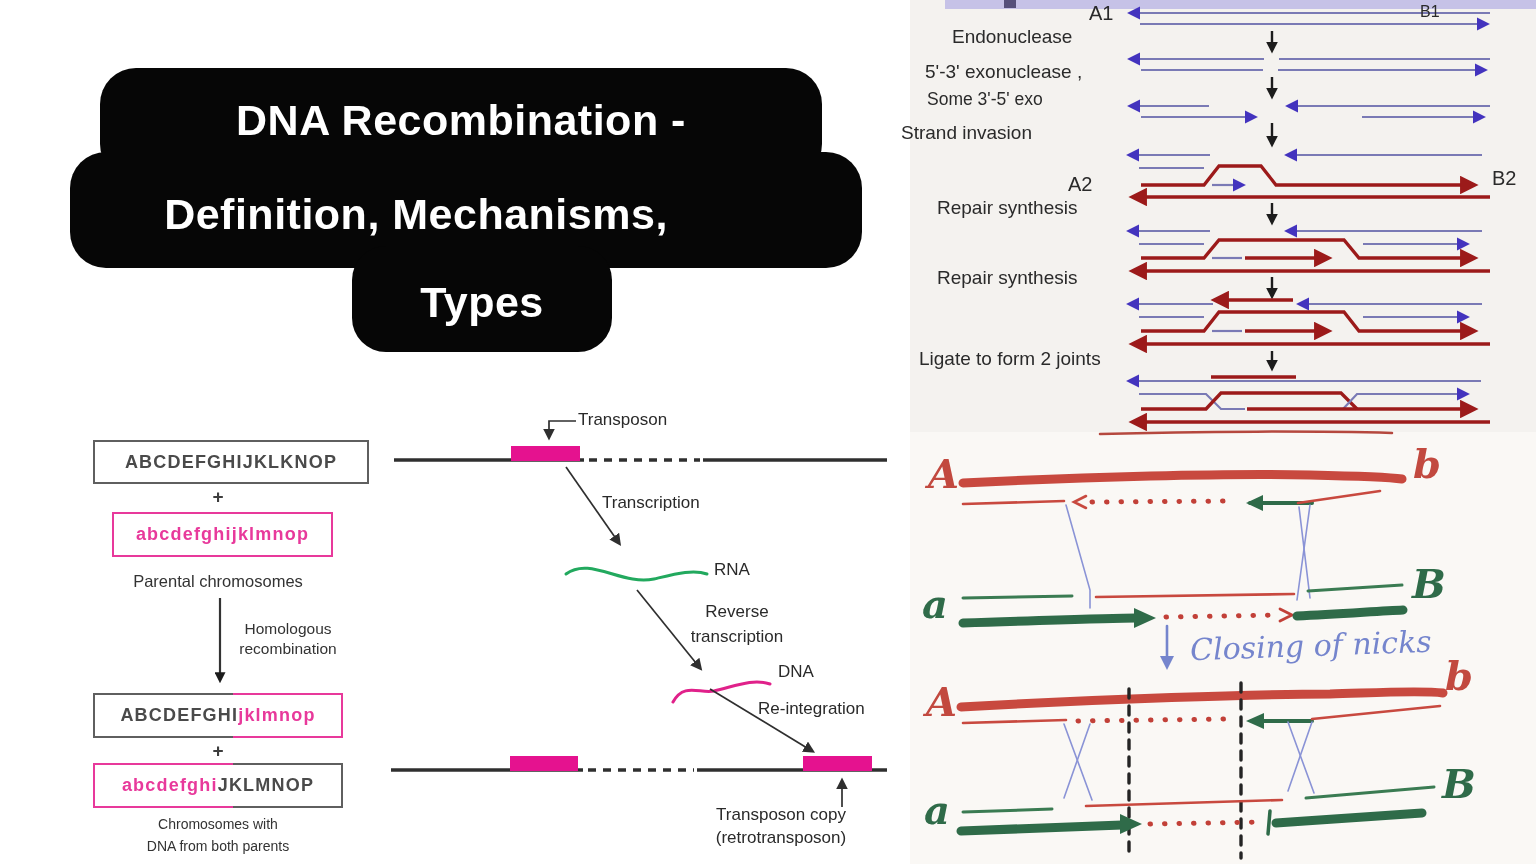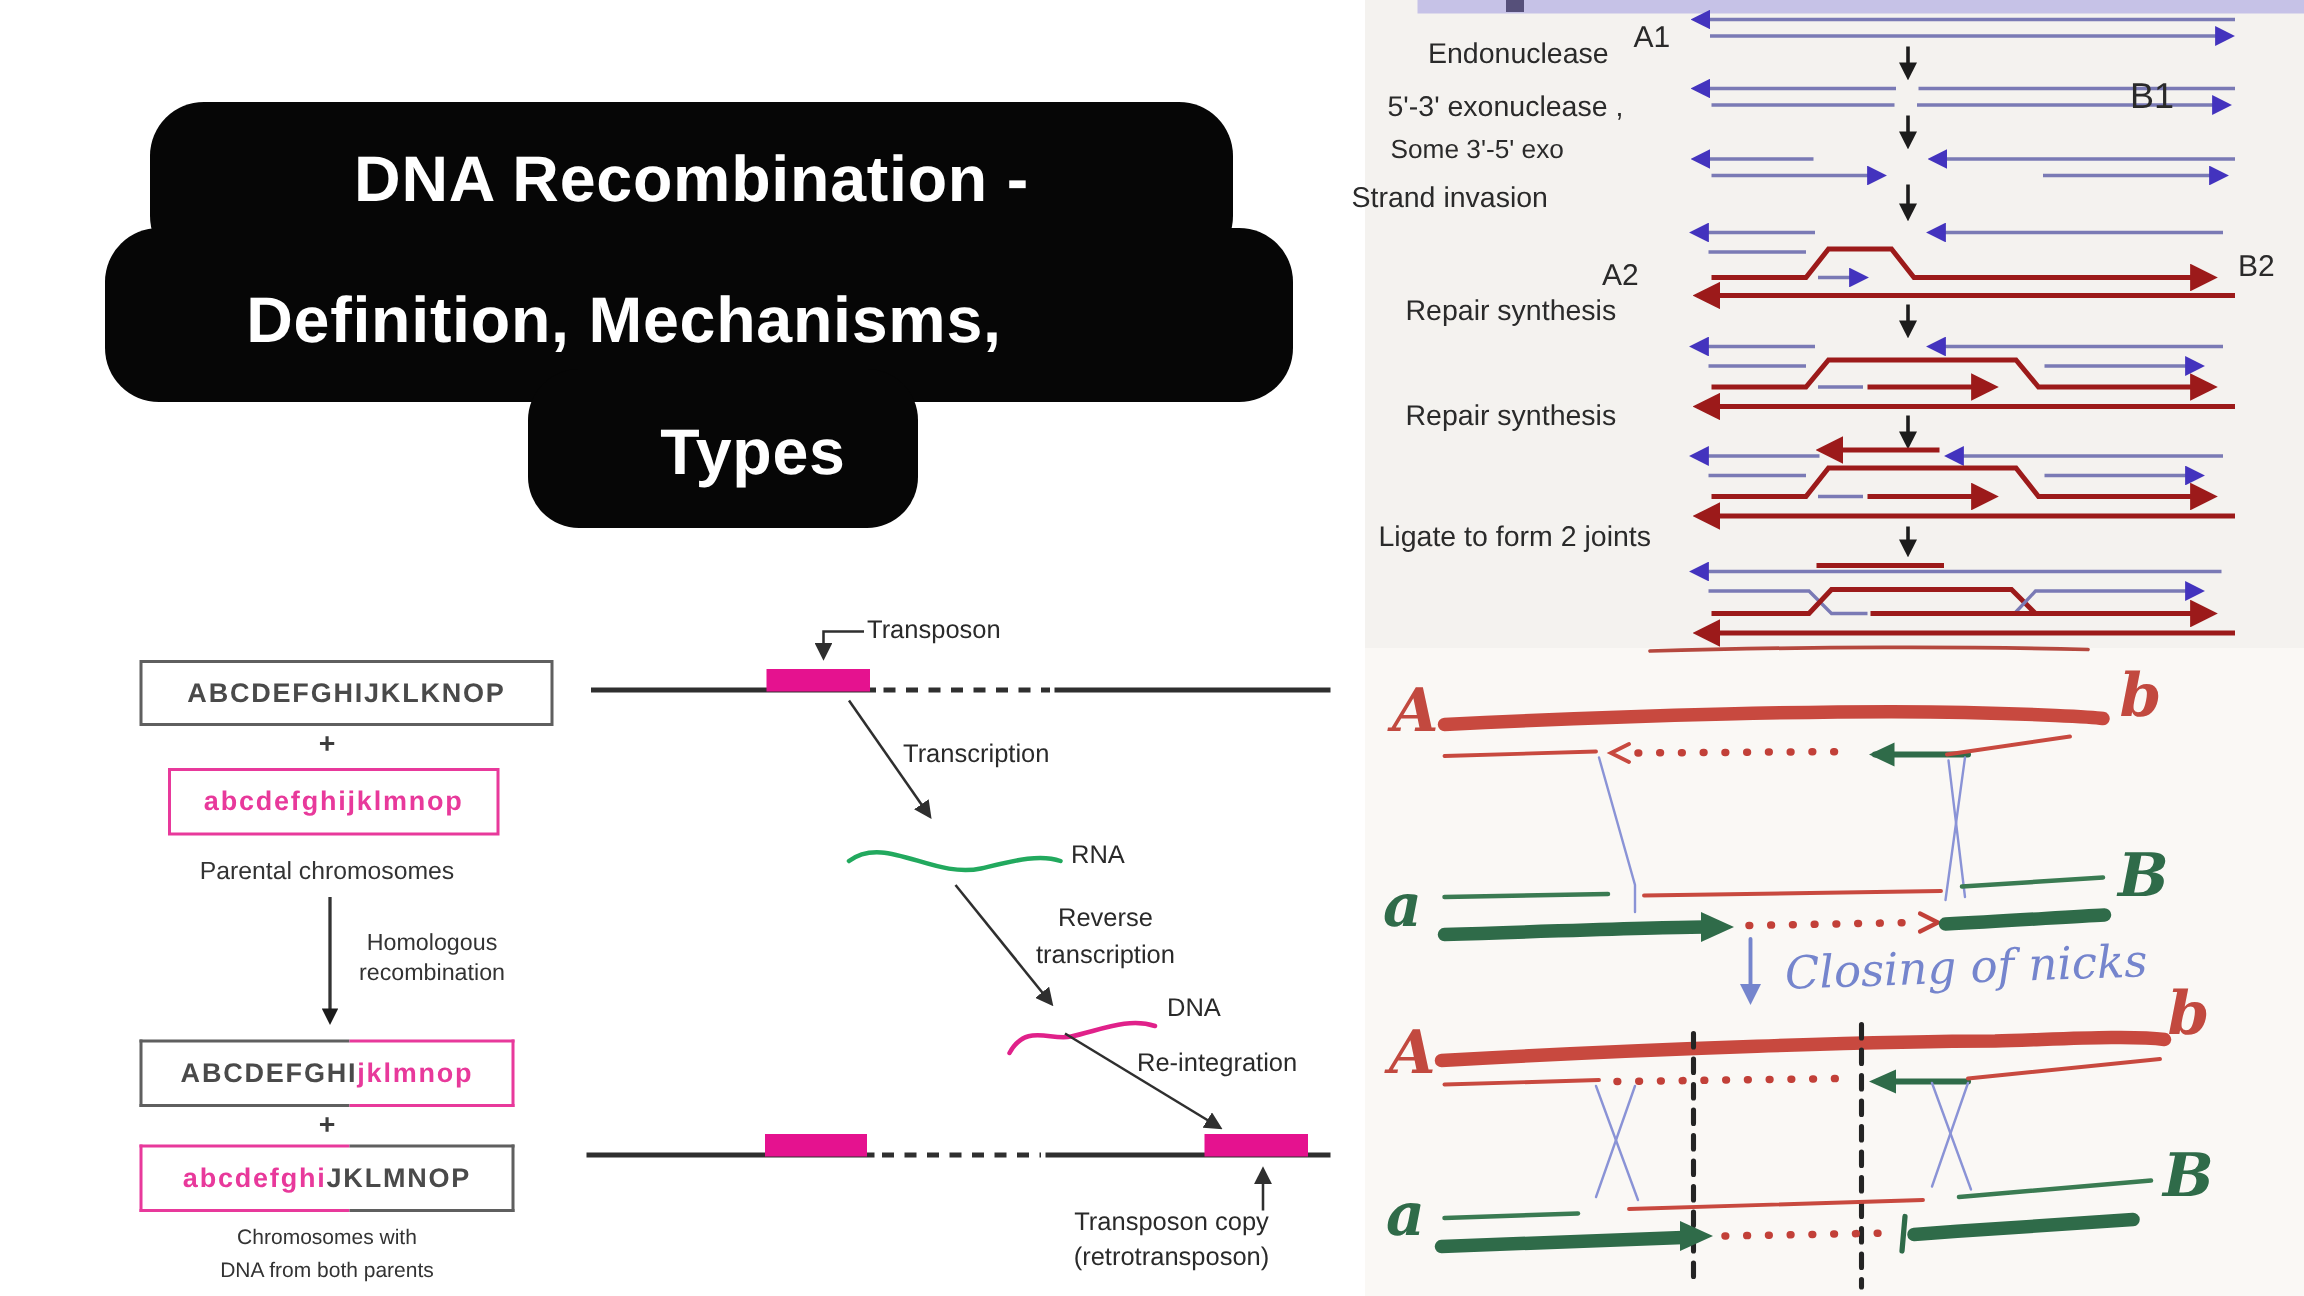--- a/index.html
+++ b/index.html
@@ -31,21 +31,21 @@
   <div class="abs" style="left:945px;top:0;width:591px;height:9px;background:#c6c2e7;"></div>
   <div class="abs" style="left:1004px;top:0;width:12px;height:8px;background:#56507a;"></div>
   <div class="abs" style="left:910px;top:432px;width:626px;height:432px;background:#faf8f5;"></div>
 
   <div>
     <div class="title-rect" style="left:100px;top:68px;width:722px;height:112px;border-radius:36px;"></div>
     <div class="title-rect" style="left:70px;top:152px;width:792px;height:116px;border-radius:36px;"></div>
     <div class="title-rect" style="left:352px;top:246px;width:260px;height:106px;border-radius:34px;"></div>
     <div class="title-line" style="left:100px;top:96px;width:722px;">DNA Recombination -</div>
     <div class="title-line" style="left:70px;top:190px;width:692px;">Definition, Mechanisms,</div>
-    <div class="title-line" style="left:352px;top:278px;width:260px;margin-left:20px;">Types</div>
+    <div class="title-line" style="left:352px;top:278px;width:260px;">Types</div>
   </div>
 
   <svg width="1536" height="864" viewBox="0 0 1536 864">
     <defs>
       <marker id="mBlue" markerUnits="strokeWidth" markerWidth="6" markerHeight="6" viewBox="0 0 10 10" refX="7" refY="5" orient="auto">
           <path d="M0,0L10,5L0,10z" fill="#4333be"></path>
         </marker>
       <marker id="mRed" markerUnits="strokeWidth" markerWidth="5.6" markerHeight="5.6" viewBox="0 0 10 10" refX="7" refY="5" orient="auto">
           <path d="M0,0L10,5L0,10z" fill="#9c1a1a"></path>
         </marker>
@@ -240,22 +240,22 @@
     </div>
     <div class="lbl" style="left:778px;top:662px;font-size:17px;">DNA</div>
     <div class="lbl" style="left:758px;top:699px;font-size:17px;">Re-integration</div>
     <div class="lbl ctr" style="left:693px;top:803px;width:176px;font-size:17px;line-height:23px;">
       <span>Transposon copy</span><br>
       <span>(retrotransposon)</span>
     </div>
   </div>
 
   <div>
-    <div class="lbl" style="left:1089px;top:14px;font-size:20px;">A1</div>
-    <div class="lbl" style="left:1420px;top:3px;font-size:24px;margin-top:48px;">B1</div>
+    <div class="lbl" style="left:1089px;top:2px;font-size:20px;">A1</div>
+    <div class="lbl" style="left:1420px;top:3px;font-size:16px;">B1</div>
     <div class="lbl" style="left:952px;top:26px;font-size:19px;">Endonuclease</div>
     <div class="lbl" style="left:925px;top:61px;font-size:19px;">5'-3' exonuclease ,</div>
     <div class="lbl" style="left:927px;top:89px;font-size:17.5px;">Some 3'-5' exo</div>
     <div class="lbl" style="left:901px;top:122px;font-size:19px;">Strand invasion</div>
     <div class="lbl" style="left:1068px;top:173px;font-size:20px;">A2</div>
     <div class="lbl" style="left:1492px;top:167px;font-size:20px;">B2</div>
     <div class="lbl" style="left:937px;top:197px;font-size:19px;">Repair synthesis</div>
     <div class="lbl" style="left:937px;top:267px;font-size:19px;">Repair synthesis</div>
     <div class="lbl" style="left:919px;top:348px;font-size:19px;">Ligate to form 2 joints</div>
   </div>

